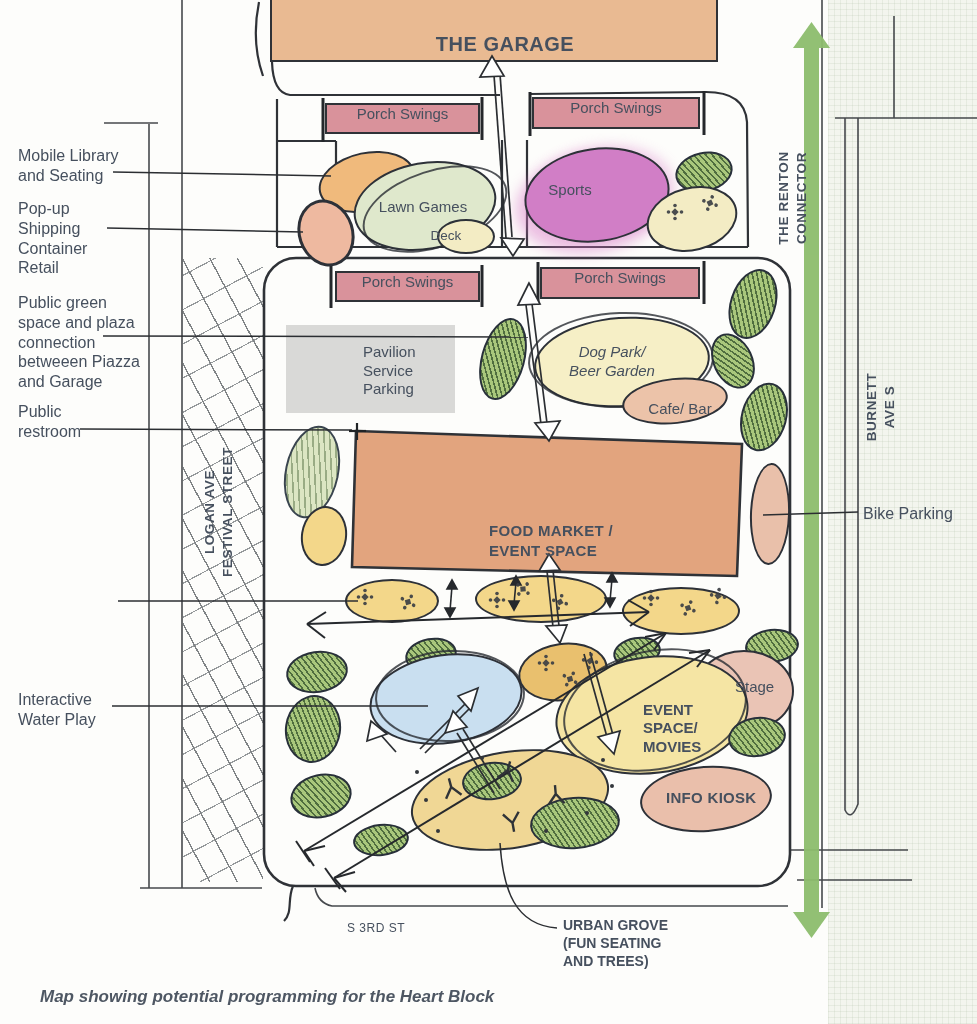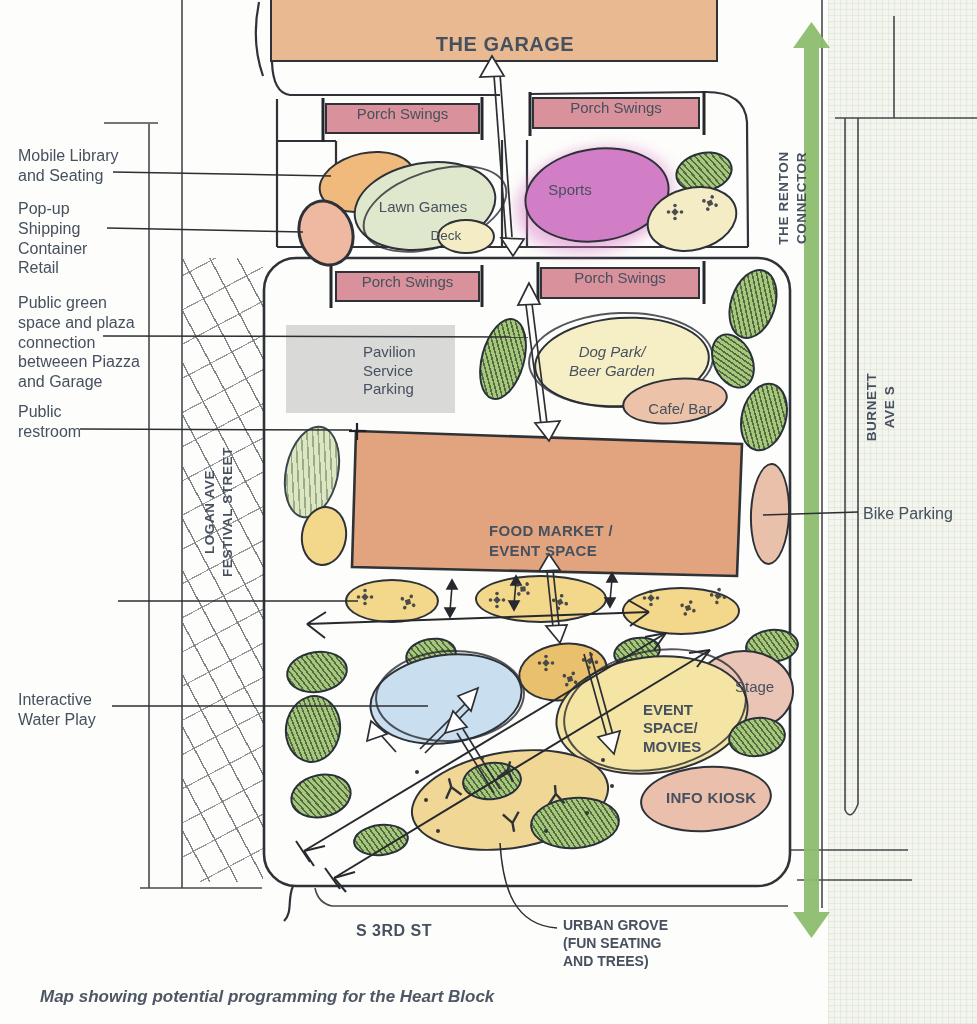--- a/index.html
+++ b/index.html
@@ -394,16 +394,16 @@
   <div class="lbl callout" style="left:863px;top:504px;">Bike Parking</div>
   <div class="lbl" style="left:563px;top:916px;font-size:14px;font-weight:600;line-height:1.3;">URBAN GROVE
 (FUN SEATING
 AND TREES)</div>
 
   <div class="lbl vrot" style="left:219px;top:512px;color:var(--c-label_text);">LOGAN AVE
 FESTIVAL STREET</div>
   <div class="lbl vrot" style="left:793px;top:198px;color:var(--c-label_text);">THE RENTON
 CONNECTOR</div>
   <div class="lbl vrot" style="left:881px;top:407px;color:var(--c-label_text);">BURNETT AVE S</div>
-  <div class="lbl" style="left:356px;top:921px;font-size:16px;font-weight:700;letter-spacing:.5px;">S 3RD ST</div>
+  <div class="lbl" style="left:347px;top:921px;font-size:12px;font-weight:400;letter-spacing:.5px;">S 3RD ST</div>
 
   <div class="lbl caption" style="left:40px;top:986px;width:600px;">Map showing potential programming for the Heart Block</div>
 </div>
 
 </body></html>

